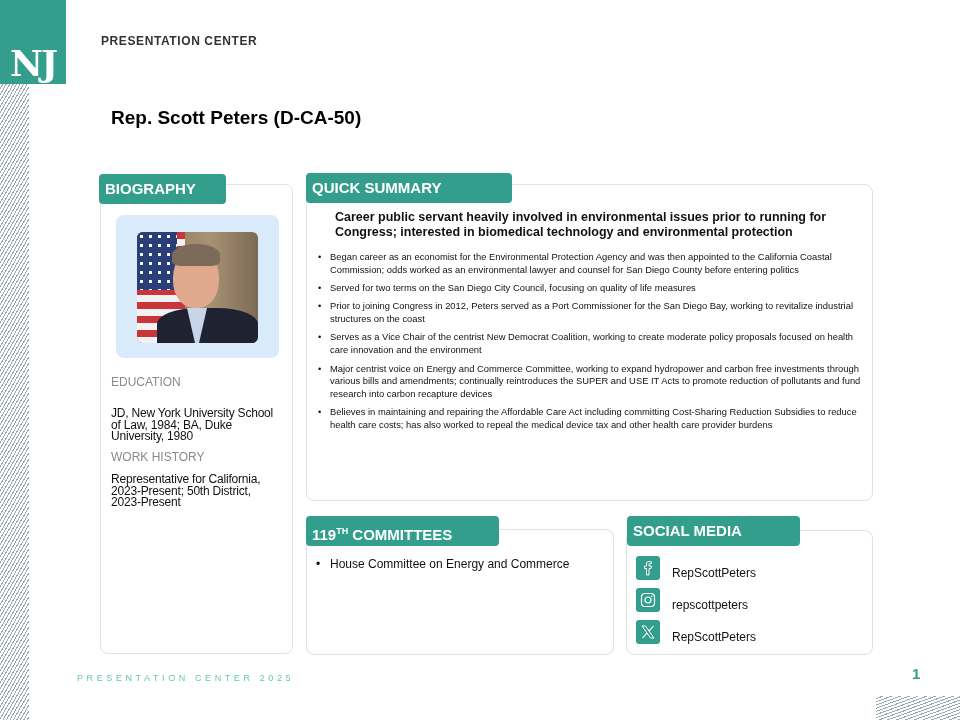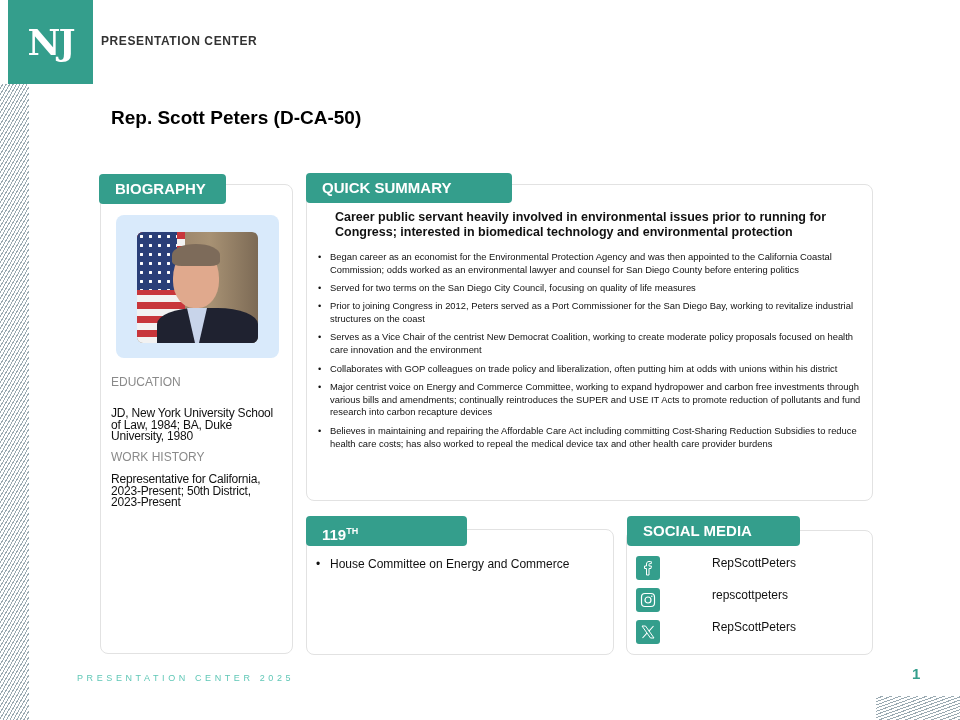--- a/index.html
+++ b/index.html
@@ -8,39 +8,39 @@
 
   .stripes-left {
     position: absolute; left: 0; top: 84px; width: 29px; height: 636px;
     background: repeating-linear-gradient(120deg, #ffffff 0px, #ffffff 2px, #9aaab2 2px, #9aaab2 3px);
   }
   .stripes-br {
     position: absolute; left: 876px; top: 696px; width: 84px; height: 24px;
     background: repeating-linear-gradient(160deg, #ffffff 0px, #ffffff 2px, #9aaab2 2px, #9aaab2 3px);
   }
   .logo-box {
-    position: absolute; left: 0; top: 0; width: 85px; height: 84px; background: #349e8c;
-    display: flex; align-items: center; justify-content: center; margin-left: 8px;
+    position: absolute; left: 0; top: 0; width: 66px; height: 84px; background: #349e8c;
+    display: flex; align-items: flex-end; justify-content: center;
   }
   .logo-text {
     color: #fff; font-family: "DejaVu Serif", serif; font-weight: bold; font-size: 36px; letter-spacing: -2px;
   }
   .brand {
     position: absolute; left: 101px; top: 34px; font-size: 12px; font-weight: bold; letter-spacing: 0.6px; color: #333;
   }
   .title {
     position: absolute; left: 111px; top: 107px; font-size: 19px; font-weight: bold; color: #000;
   }
 
   .card {
     position: absolute; border: 1px solid #e2e2e2; border-radius: 8px; background: #fff;
   }
   .tab {
     position: absolute; background: #349e8c; color: #fff; font-weight: bold; font-size: 15px;
-    border-radius: 4px; padding: 0 16px; height: 30px; line-height: 30px;
+    border-radius: 4px; padding: 0 6px; height: 30px; line-height: 30px;
   }
   .tab sup { font-size: 9px; vertical-align: 6px; }
 
   .photo-frame {
     position: absolute; left: 116px; top: 215px; width: 163px; height: 143px;
     background: #d9eafb; border-radius: 8px;
   }
   .photo {
     position: absolute; left: 137px; top: 232px; width: 121px; height: 111px; border-radius: 6px; overflow: hidden;
     background: linear-gradient(90deg, #8a7560 0%, #a89274 60%, #7c6a55 100%);
@@ -80,21 +80,21 @@
   .bullets { position: absolute; left: 318px; top: 251px; width: 548px; list-style: none; }
   .bullets li {
     position: relative; padding-left: 12px; font-size: 9.4px; line-height: 12.8px; color: #111; margin-bottom: 5.5px;
   }
   .bullets li::before { content: "\2022"; position: absolute; left: 0; top: 0; }
 
   .committee-list { position: absolute; left: 316px; top: 556px; list-style: none; }
   .committee-list li { position: relative; padding-left: 14px; font-size: 12px; line-height: 16px; color: #111; }
   .committee-list li::before { content: "\2022"; position: absolute; left: 0; }
 
-  .social-row { position: absolute; left: 636px; display: flex; align-items: flex-start; gap: 40px; }
+  .social-row { position: absolute; left: 636px; display: flex; align-items: flex-end; }
   .social-icon {
     width: 24px; height: 24px; background: #349e8c; border-radius: 3px; display: flex; align-items: center; justify-content: center;
   }
   .social-text { margin-left: 12px; font-size: 12px; color: #111; }
 
   .footer {
     position: absolute; left: 77px; top: 673px; font-size: 9px; letter-spacing: 3.6px; color: #5fc7b6;
   }
   .page-num { position: absolute; left: 912px; top: 665px; font-size: 15px; font-weight: bold; color: #349e8c; }
 </style>
@@ -127,27 +127,26 @@
 <div class="bio-text" style="top:474px;">Representative for California, 2023-Present; 50th District, 2023-Present</div>
 
 <div class="card" style="left:306px; top:184px; width:567px; height:317px;"></div>
 <div class="tab" style="left:306px; top:173px; width:206px;">QUICK SUMMARY</div>
 <div class="summary-head">Career public servant heavily involved in environmental issues prior to running for Congress; interested in biomedical technology and environmental protection</div>
 <ul class="bullets">
   <li>Began career as an economist for the Environmental Protection Agency and was then appointed to the California Coastal Commission; odds worked as an environmental lawyer and counsel for San Diego County before entering politics</li>
   <li>Served for two terms on the San Diego City Council, focusing on quality of life measures</li>
   <li>Prior to joining Congress in 2012, Peters served as a Port Commissioner for the San Diego Bay, working to revitalize industrial structures on the coast</li>
   <li>Serves as a Vice Chair of the centrist New Democrat Coalition, working to create moderate policy proposals focused on health care innovation and the environment</li>
-  <li>Collaborates with GOP colleagues on trade policy and liberalization, often putting him at odds with unions within his district</li>
   <li>Major centrist voice on Energy and Commerce Committee, working to expand hydropower and carbon free investments through various bills and amendments; continually reintroduces the SUPER and USE IT Acts to promote reduction of pollutants and fund research into carbon recapture devices</li>
   <li>Believes in maintaining and repairing the Affordable Care Act including committing Cost-Sharing Reduction Subsidies to reduce health care costs; has also worked to repeal the medical device tax and other health care provider burdens</li>
 </ul>
 
 <div class="card" style="left:306px; top:529px; width:308px; height:126px;"></div>
-<div class="tab" style="left:306px; top:516px; width:161px;">
+<div class="tab" style="left:306px; top:516px; width:193px;">
   <span>119</span><sup>TH</sup><span> COMMITTEES</span>
 </div>
 <ul class="committee-list">
   <li>House Committee on Energy and Commerce</li>
 </ul>
 
 <div class="card" style="left:626px; top:530px; width:247px; height:125px;"></div>
 <div class="tab" style="left:627px; top:516px; width:173px;">SOCIAL MEDIA</div>
 
 <div class="social-row" style="top:556px;">

